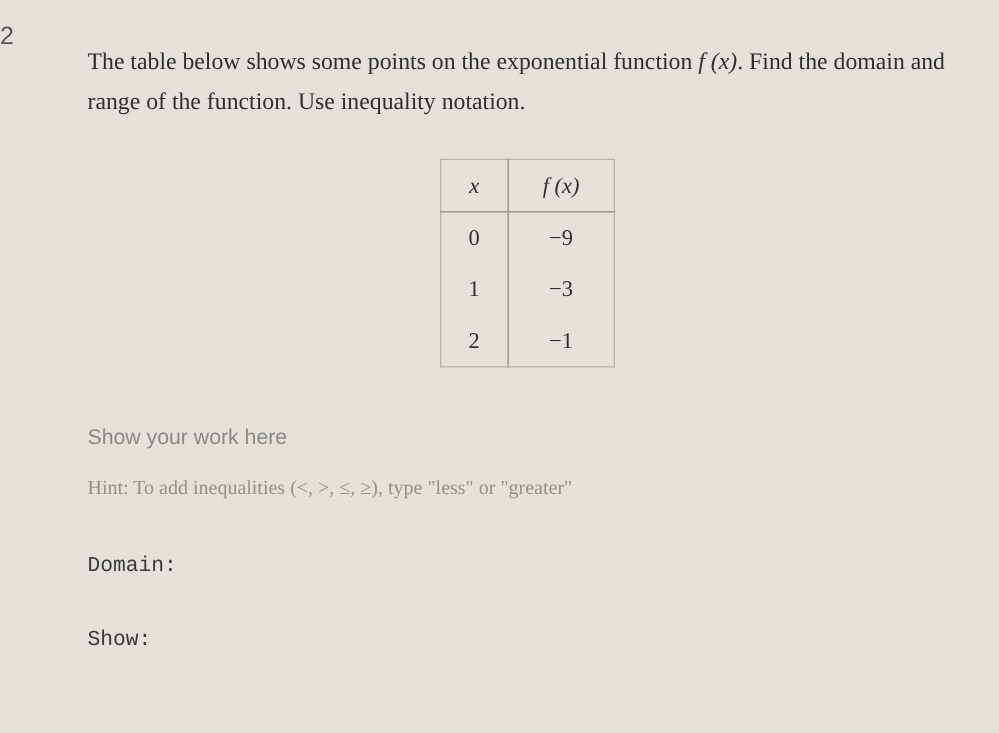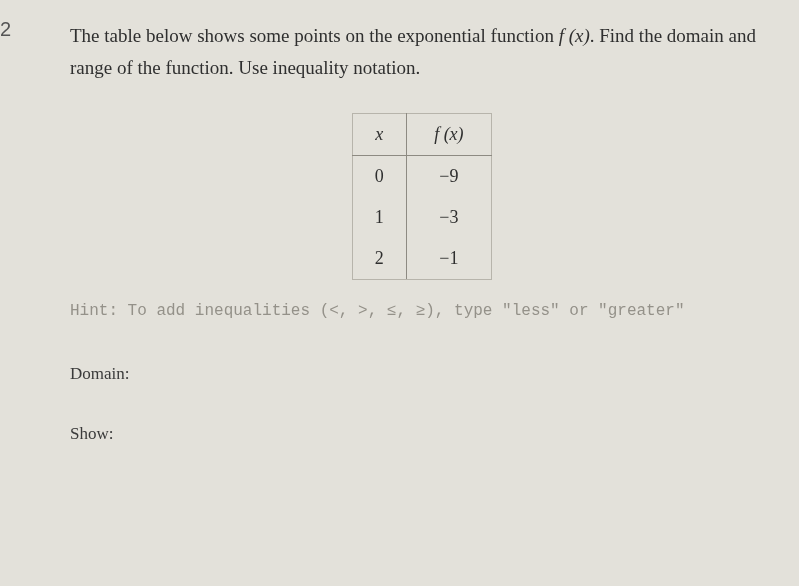--- a/index.html
+++ b/index.html
@@ -15,21 +15,21 @@
   }
   .qnum {
     position: absolute;
     left: 0;
     top: 18px;
     font-size: 20px;
     color: #555;
     font-family: Arial, sans-serif;
   }
   .content {
-    padding: 20px 26px 0 70px;
+    padding: 34px 26px 0 70px;
   }
   .prompt {
     font-size: 19px;
     line-height: 1.7;
     color: #2f2f2f;
     font-family: 'Georgia', serif;
   }
   .fx { font-style: italic; font-family: 'Times New Roman', serif; }
   .table-wrap {
     margin: 28px auto 0 auto;
@@ -61,27 +61,27 @@
   thead th { border-top: 1px solid #b7b4ab; }
   tbody tr:last-child td { border-bottom: 1px solid #b7b4ab; }
   .work {
     margin-top: 46px;
     font-family: Arial, sans-serif;
     font-size: 17px;
     color: #8a8a84;
   }
   .hint {
     margin-top: 22px;
-    font-family: Liberation Mono, monospace;
+    font-family: Liberation Serif, serif;
     font-size: 16px;
     color: #949189;
   }
   .answers {
     margin-top: 44px;
-    font-family: Liberation Serif, serif;
+    font-family: Liberation Mono, monospace;
     font-size: 17px;
     color: #3a3a3a;
   }
   .answers .row { margin-bottom: 40px; }
 </style>
 </head>
 <body>
 
 <div class="qnum">2</div>
 
@@ -108,20 +108,21 @@
           <td>−3</td>
         </tr>
         <tr>
           <td>2</td>
           <td>−1</td>
         </tr>
       </tbody>
     </table>
   </div>
 
+  <div class="work">Show your work here</div>
 
   <div class="hint">Hint: To add inequalities (&lt;, &gt;, ≤, ≥), type "less" or "greater"</div>
 
   <div class="answers">
     <div class="row">
       <span>Domain:</span>
       <span></span>
     </div>
     <div class="row">
       <span>Show:</span>

